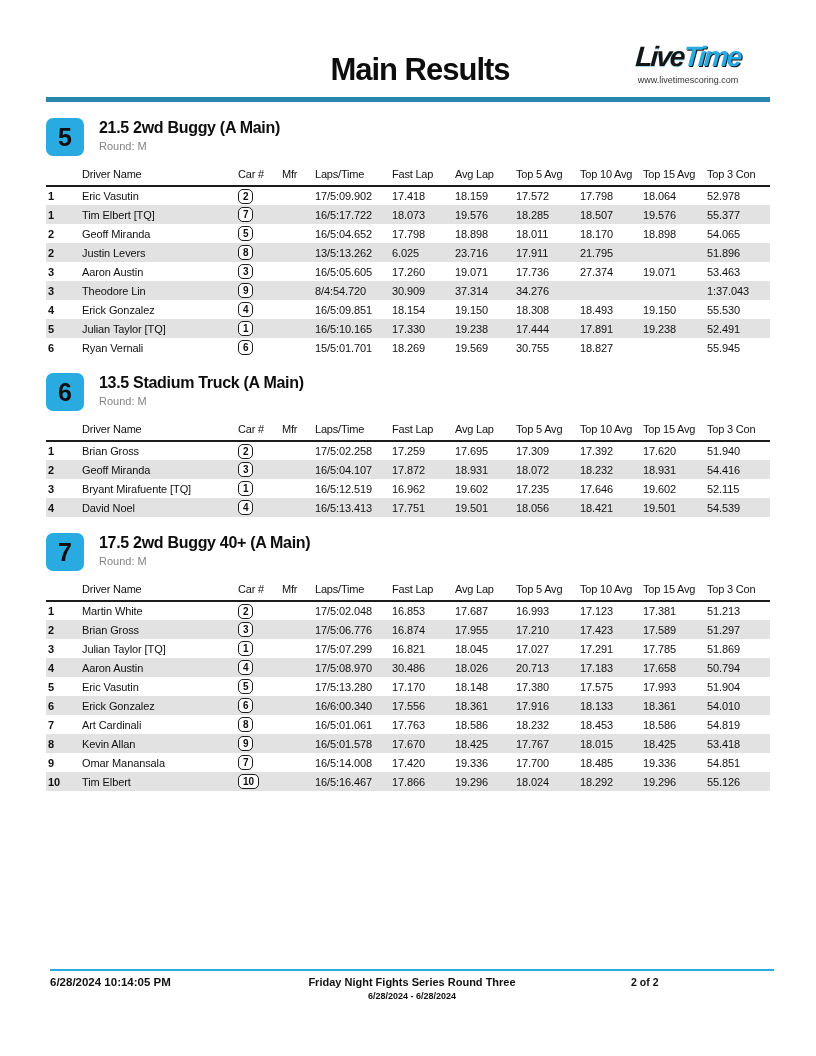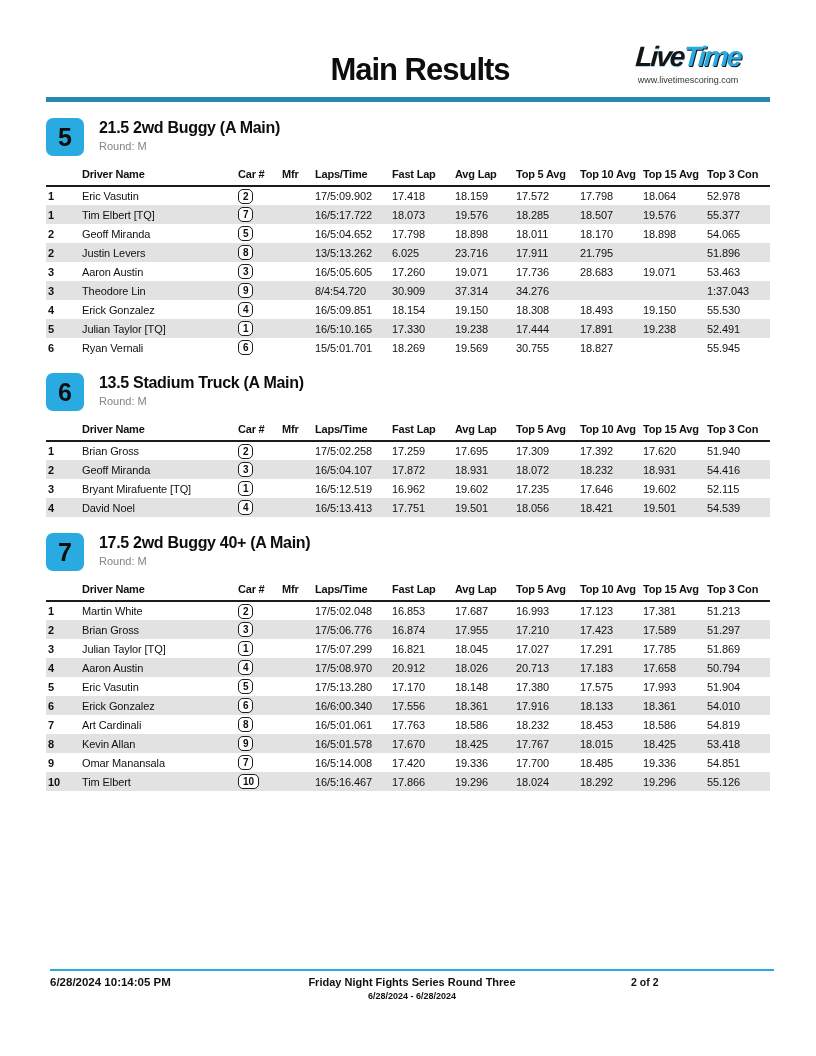--- a/index.html
+++ b/index.html
@@ -38,21 +38,21 @@
     display:flex; align-items:center; justify-content:center; flex:0 0 auto;
   }
   .race-titles { margin-left:15px; padding-top:1px; }
   .race-title { font-size:16px; font-weight:800; letter-spacing:-0.3px; color:#0d0d0d; }
   .race-round { font-size:11px; color:#848484; margin-top:3px; }
   
   table.results {
     width:724px; border-collapse:collapse; table-layout:fixed; margin-top:9px;
   }
   table.results th {
-    text-align:left; font-size:11px; font-weight:700; letter-spacing:-0.2px;
+    text-align:left; font-size:11px; font-weight:400; letter-spacing:-0.2px;
     padding:3px 2px 5px 2px; border-bottom:2.5px solid #1c1c1c; white-space:nowrap;margin-left:39px;
   }
   table.results td {
     font-size:11px; height:19px; padding:1px 2px; letter-spacing:-0.1px;
     white-space:nowrap; overflow:hidden; vertical-align:middle;
   }
   table.results tbody tr:nth-child(even) { background:#e2e2e2; }
   td.c-pos, th.c-pos { font-weight:800; padding-left:3px; }
   .car-badge {
     display:inline-block; min-width:14px; padding:0 4px; text-align:center;
@@ -179,21 +179,21 @@
   </tr>
             <tr class="result-row">
     <td class="c-pos">3</td>
     <td>Aaron Austin</td>
     <td><span class="car-badge">3</span></td>
     <td></td>
     <td>16/5:05.605</td>
     <td>17.260</td>
     <td>19.071</td>
     <td>17.736</td>
-    <td>28.683</td>
+    <td>27.374</td>
     <td>19.071</td>
     <td>53.463</td>
   </tr>
             <tr class="result-row">
     <td class="c-pos">3</td>
     <td>Theodore Lin</td>
     <td><span class="car-badge">9</span></td>
     <td></td>
     <td>8/4:54.720</td>
     <td>30.909</td>
@@ -414,21 +414,21 @@
     <td>17.291</td>
     <td>17.785</td>
     <td>51.869</td>
   </tr>
             <tr class="result-row">
     <td class="c-pos">4</td>
     <td>Aaron Austin</td>
     <td><span class="car-badge">4</span></td>
     <td></td>
     <td>17/5:08.970</td>
-    <td>20.912</td>
+    <td>30.486</td>
     <td>18.026</td>
     <td>20.713</td>
     <td>17.183</td>
     <td>17.658</td>
     <td>50.794</td>
   </tr>
             <tr class="result-row">
     <td class="c-pos">5</td>
     <td>Eric Vasutin</td>
     <td><span class="car-badge">5</span></td>

